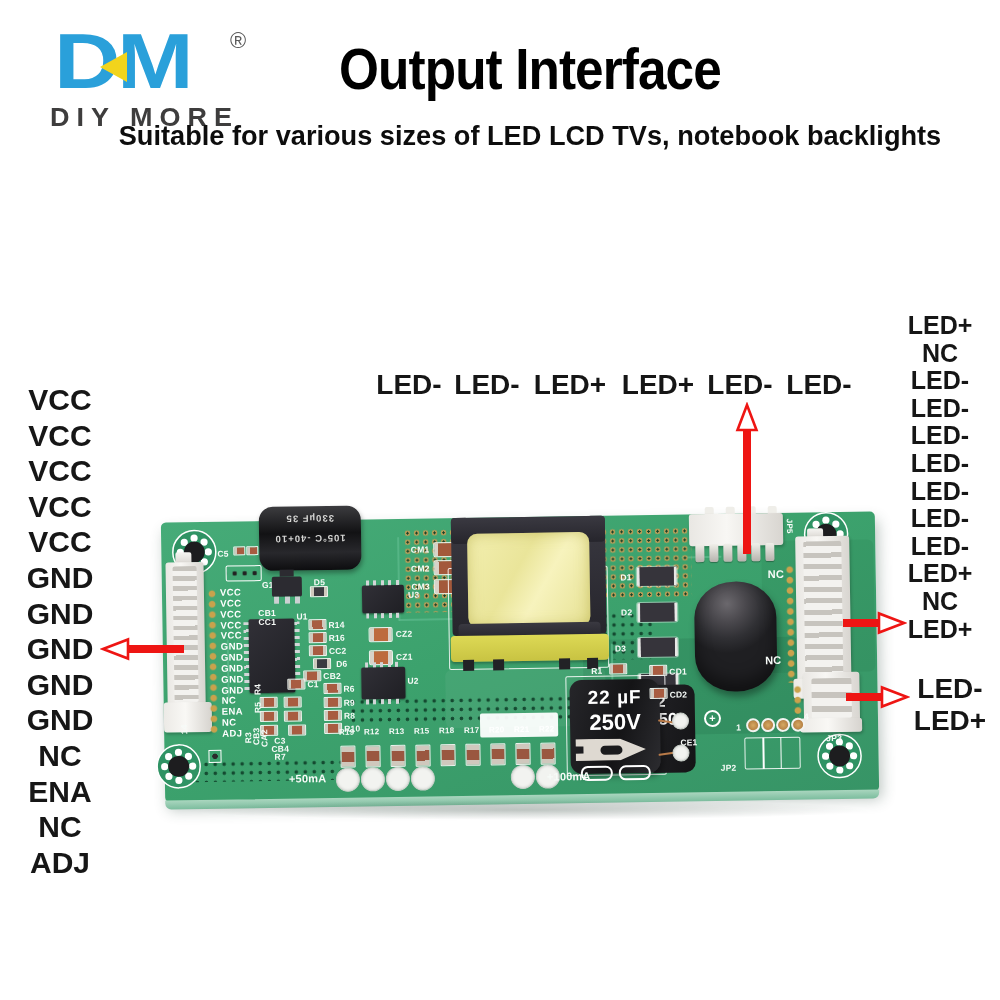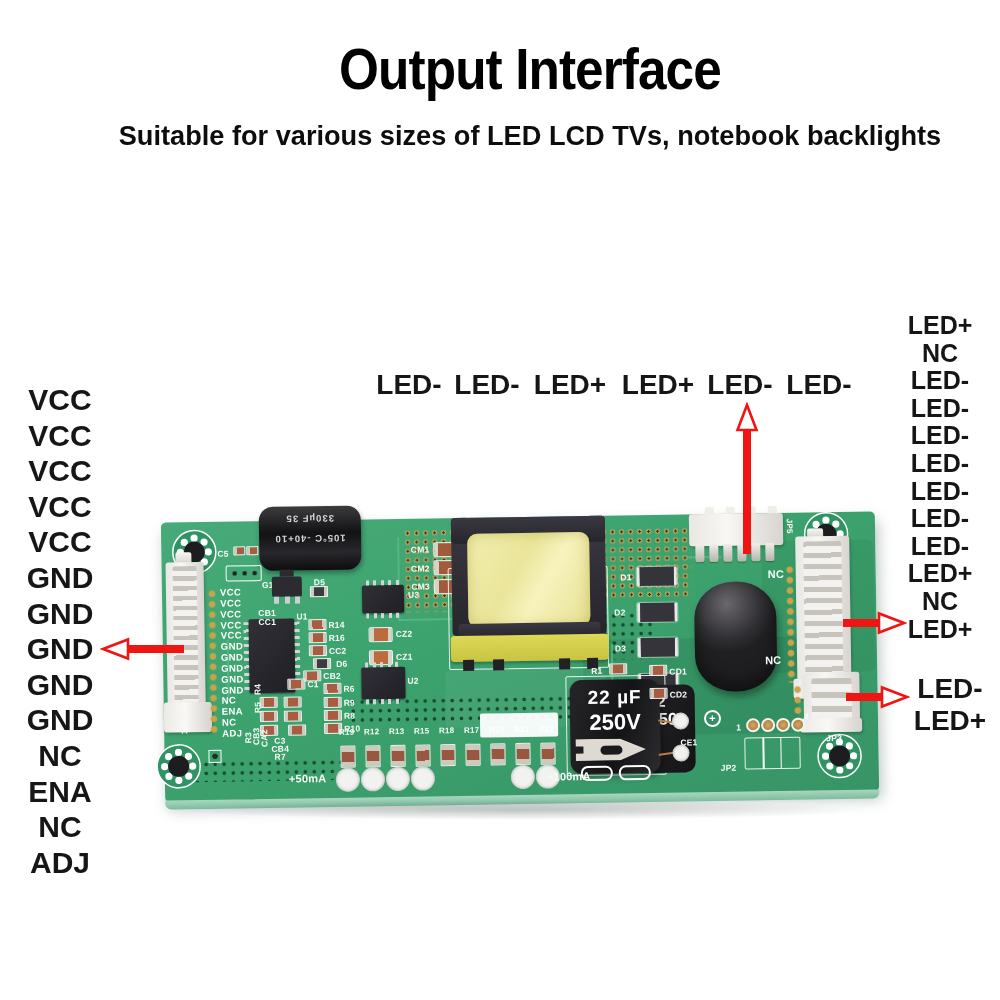--- a/index.html
+++ b/index.html
@@ -151,20 +151,26 @@
   .plab{height:10.85px;line-height:10.85px;font-size:9.5px;font-weight:700;color:#fff;letter-spacing:.4px;}
   .rlabs{position:absolute;display:flex;}
   .rlabs .rf{width:25px;text-align:center;font-size:8px;}
   .arrow{position:absolute;z-index:60;}
 </style>
 </head>
 <body>
 
 <div class="page">
 
+  <div class="logo">
+    <div class="logo-mark">DM</div>
+    <span class="logo-reg">®</span>
+    <span class="logo-tri"></span>
+    <div class="logo-name">DIY MORE</div>
+  </div>
 
   <h1 class="title">Output Interface</h1>
   <div class="subtitle">Suitable for various sizes of LED LCD TVs, notebook backlights</div>
 
   <div class="col-left">
 
   <div class="llab">VCC</div>
       <div class="llab">VCC</div>
       <div class="llab">VCC</div>
       <div class="llab">VCC</div>
@@ -396,21 +402,21 @@
     <div class="tf-pin" style="left:424px;top:142px;"></div>
 
     <div class="d-rows" style="left:452px;top:44px;">
 
         <div class="drow">
           <span class="rf" style="width:18px;text-align:right;">D1</span>
           <div class="diode"></div>
         </div>
 
         <div class="drow">
-          <span class="rf" style="width:18px;text-align:left;">D2</span>
+          <span class="rf" style="width:18px;text-align:right;">D2</span>
           <div class="diode"></div>
         </div>
 
         <div class="drow">
           <span class="rf" style="width:18px;">D3</span>
           <div class="diode"></div>
         </div>
 
         <div class="drow">
           <span class="rf" style="width:18px;text-align:right;">D4</span>

